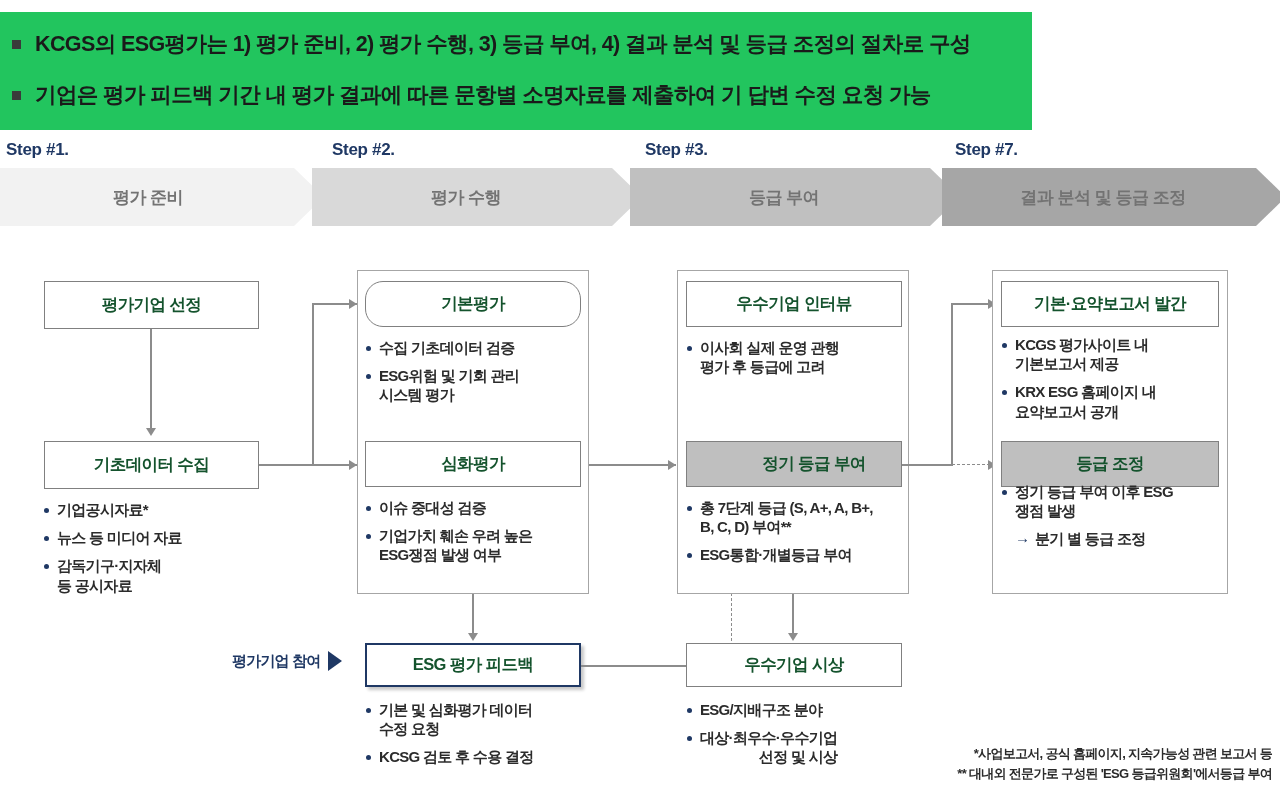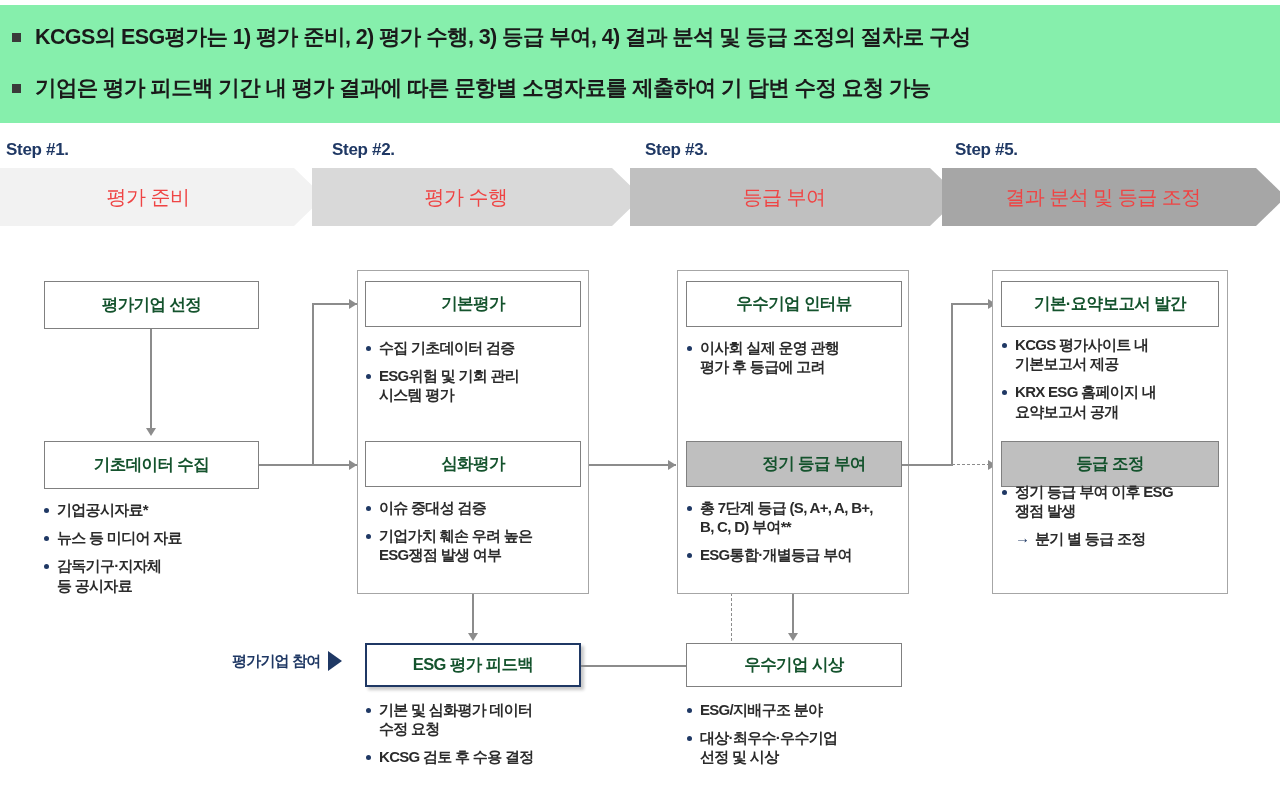--- a/index.html
+++ b/index.html
@@ -6,22 +6,22 @@
   html, body {
     width: 1280px; height: 791px;
     font-family: "Liberation Sans", "DejaVu Sans", sans-serif;
     background: #ffffff;
     overflow: hidden;
   }
   #root { position: relative; width: 1280px; height: 791px; }
 
   
   .header {
-    position: absolute; left: 0; top: 5px; width: 1280px; height: 118px;
-    background: #86efac;
+    position: absolute; left: 0; top: 12px; width: 1032px; height: 118px;
+    background: #22c55e;
   }
   .hdr-line { position: absolute; display: flex; align-items: flex-start; }
   .hdr-bullet {
     width: 9px; height: 9px; background: #3a3a3a; flex: none;
     margin-right: 14px;
   }
   .hdr-text {
     font-size: 21.5px; font-weight: bold; color: #1a1a1a;
     letter-spacing: -0.6px; line-height: 1;
     white-space: nowrap;
@@ -39,21 +39,21 @@
   .chev {
     position: absolute; top: 168px; height: 58px;
     display: flex; align-items: center; justify-content: center;
   }
   .chev .chev-body {
     position: absolute; inset: 0;
     clip-path: polygon(0 0, calc(100% - 30px) 0, 100% 50%, calc(100% - 30px) 100%, 0 100%);
   }
   .chev .chev-label {
     position: relative; z-index: 2;
-    font-size: 20px; font-weight: normal; color: #ef4444;
+    font-size: 17px; font-weight: bold; color: #737373;
     letter-spacing: -0.5px; white-space: nowrap;
     margin-right: 22px;
   }
 
   
   .box {
     position: absolute;
     border: 1.6px solid #808080;
     background: #ffffff;
     display: flex; align-items: center; justify-content: center;
@@ -157,21 +157,21 @@
     </div>
     <div class="hdr-line" id="hdr2">
       <span class="hdr-bullet"></span>
       <span class="hdr-text">기업은 평가 피드백 기간 내 평가 결과에 따른 문항별 소명자료를 제출하여 기 답변 수정 요청 가능</span>
     </div>
   </div>
 
   <div class="steplabel" style="left:6px;  top:140px;">Step #1.</div>
   <div class="steplabel" style="left:320px; top:140px;margin-left:12px;">Step #2.</div>
   <div class="steplabel" style="left:645px; top:140px;">Step #3.</div>
-  <div class="steplabel" style="left:955px; top:140px;">Step #5.</div>
+  <div class="steplabel" style="left:955px; top:140px;">Step #7.</div>
 
   <div class="chev" style="left:-6px;  width:330px;">
     <div class="chev-body" style="background: rgb(242, 242, 242);"></div>
     <div class="chev-label">평가 준비</div>
   </div>
   <div class="chev" style="left:312px; width:330px;">
     <div class="chev-body" style="background: rgb(217, 217, 217);"></div>
     <div class="chev-label">평가 수행</div>
   </div>
   <div class="chev" style="left:630px; width:330px;">
@@ -207,21 +207,21 @@
 
   <div class="ln lnh" style="left:259px; top:464px; width:55px;"></div>
   <div class="ln lnv" style="left:312px; top:303px; height:162px;"></div>
   <div class="ln lnh" style="left:312px; top:303px; width:45px;"></div>
   <div class="arrowR" style="left:349px; top:299px;"></div>
   <div class="ln lnh" style="left:312px; top:464px; width:45px;"></div>
   <div class="arrowR" style="left:349px; top:460px;"></div>
 
   <div class="panel" style="left:357px; top:270px; width:232px; height:324px;"></div>
 
-  <div class="box" style="left:365px; top:281px; width:216px; height:46px;">기본평가</div>
+  <div class="box" style="left:365px; top:281px; width:216px; height:46px;border-radius:18px;">기본평가</div>
 
   <div class="blist" style="left:366px; top:338px; width:220px;">
     <div class="bitem">
       <span class="bdot"></span>
       <span class="btext">수집 기초데이터 검증</span>
     </div>
     <div class="bitem">
       <span class="bdot"></span>
       <span class="btext">ESG위험 및 기회 관리<br>시스템 평가</span>
     </div>
@@ -291,21 +291,21 @@
       <span class="bdot"></span>
       <span class="btext">ESG통합·개별등급 부여</span>
     </div>
   </div>
 
   <div class="ln lnv" style="left:792px; top:594px; height:40px;"></div>
   <div class="arrowD" style="left:788px; top:633px;"></div>
 
   <div class="box" style="left:686px; top:643px; width:216px; height:44px;">우수기업 시상</div>
 
-  <div class="blist" style="left:687px; top:700px; width:225px;">
+  <div class="blist" style="left:687px; top:700px; width:225px;text-align:right;">
     <div class="bitem">
       <span class="bdot"></span>
       <span class="btext">ESG/지배구조 분야</span>
     </div>
     <div class="bitem">
       <span class="bdot"></span>
       <span class="btext">대상·최우수·우수기업<br>선정 및 시상</span>
     </div>
   </div>
 
@@ -340,14 +340,18 @@
     <div class="bitem">
       <span class="bdot"></span>
       <span class="btext">정기 등급 부여 이후 ESG<br>쟁점 발생</span>
     </div>
     <div class="barrow">
       <span class="arrowglyph">→</span>
       <span class="btext">분기 별 등급 조정</span>
     </div>
   </div>
 
+  <div class="footnotes">
+    <div class="fnline">*사업보고서, 공식 홈페이지, 지속가능성 관련 보고서 등</div>
+    <div class="fnline">** 대내외 전문가로 구성된 'ESG 등급위원회'에서등급 부여</div>
+  </div>
 
 </div>
 
 </body></html>

